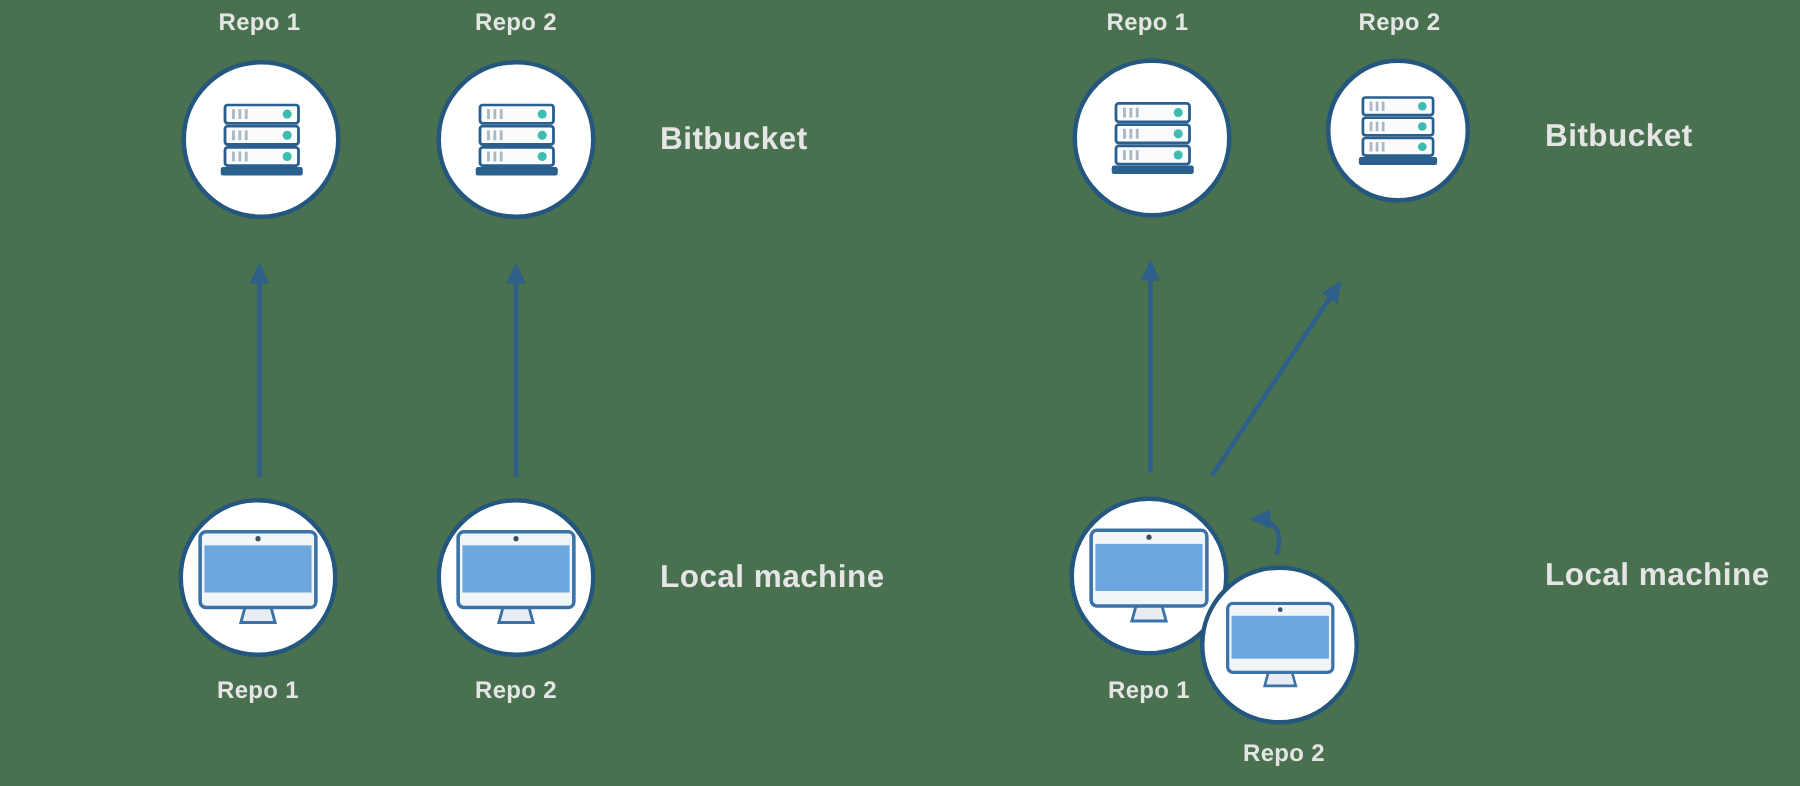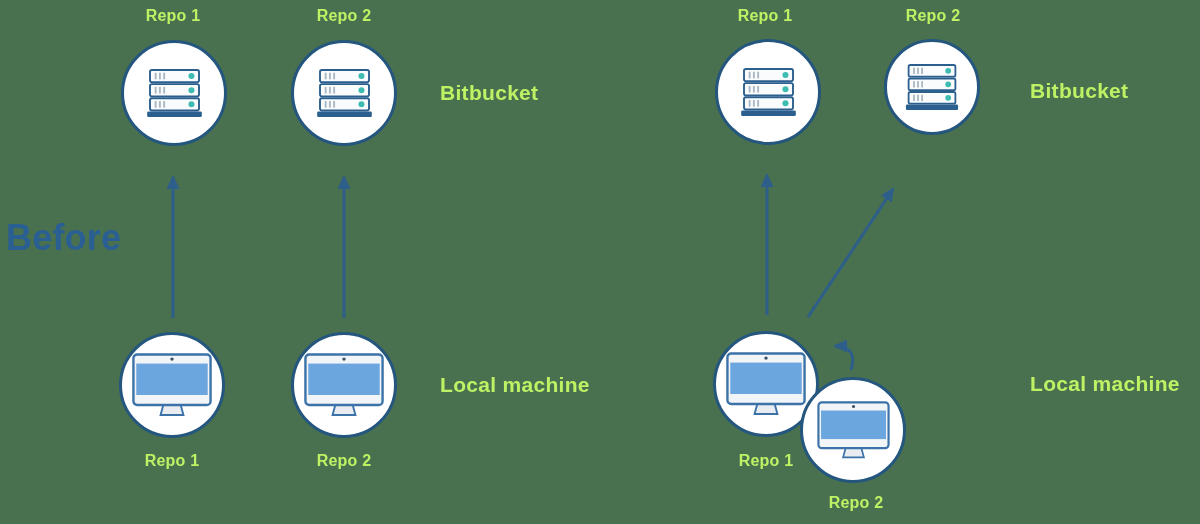--- a/index.html
+++ b/index.html
@@ -18,28 +18,28 @@
     border-radius: 50%;
     box-sizing: border-box;
     display: flex;
     align-items: center;
     justify-content: center;
   }
   .repo-label {
     position: absolute;
     width: 140px;
     text-align: center;
-    color: #bef264;
+    color: #e5e5e5;
     font-size: 16px;
     font-weight: bold;
     letter-spacing: 0.2px;
   }
   .side-label {
     position: absolute;
-    color: #bef264;
+    color: #e5e5e5;
     font-size: 21px;
     font-weight: bold;
     letter-spacing: 0.3px;
   }
   .section-heading {
     position: absolute;
     color: #2a5f93;
     font-size: 36px;
     font-weight: bold;
     letter-spacing: 0.2px;
@@ -63,21 +63,20 @@
         <path d="M0,0 L14,6.5 L0,13 Z" fill="#2d5f8a"></path>
       </marker>
     </defs>
     <line x1="173" y1="318" x2="173" y2="177" stroke="#2d5f8a" stroke-width="3" marker-end="url(#ah)"></line>
     <line x1="344" y1="318" x2="344" y2="177" stroke="#2d5f8a" stroke-width="3" marker-end="url(#ah)"></line>
     <line x1="767" y1="315" x2="767" y2="175" stroke="#2d5f8a" stroke-width="3" marker-end="url(#ah)"></line>
     <line x1="808" y1="317" x2="893" y2="189" stroke="#2d5f8a" stroke-width="3" marker-end="url(#ah)"></line>
     <path d="M 851 370 C 856 354 850 346 835 346" fill="none" stroke="#2d5f8a" stroke-width="3" marker-end="url(#ah)"></path>
   </svg>
 
-  <div class="section-heading" style="left:6px; top:217px;">Before</div>
 
   <div class="repo-label" style="left:103px; top:7px;">Repo 1</div>
   <div class="repo-label" style="left:274px; top:7px;">Repo 2</div>
 
   <div class="node" style="left:121px; top:40px; width:106px; height:106px;">
     <svg width="57" height="49" viewBox="0 0 60 52">
       <rect x="4" y="1" width="52" height="13" rx="2" fill="#fafbfc" stroke="#2b5f8e" stroke-width="2"></rect>
       <rect x="4" y="16" width="52" height="13" rx="2" fill="#fafbfc" stroke="#2b5f8e" stroke-width="2"></rect>
       <rect x="4" y="31" width="52" height="13" rx="2" fill="#fafbfc" stroke="#2b5f8e" stroke-width="2"></rect>
       <g fill="#aab7c4">

